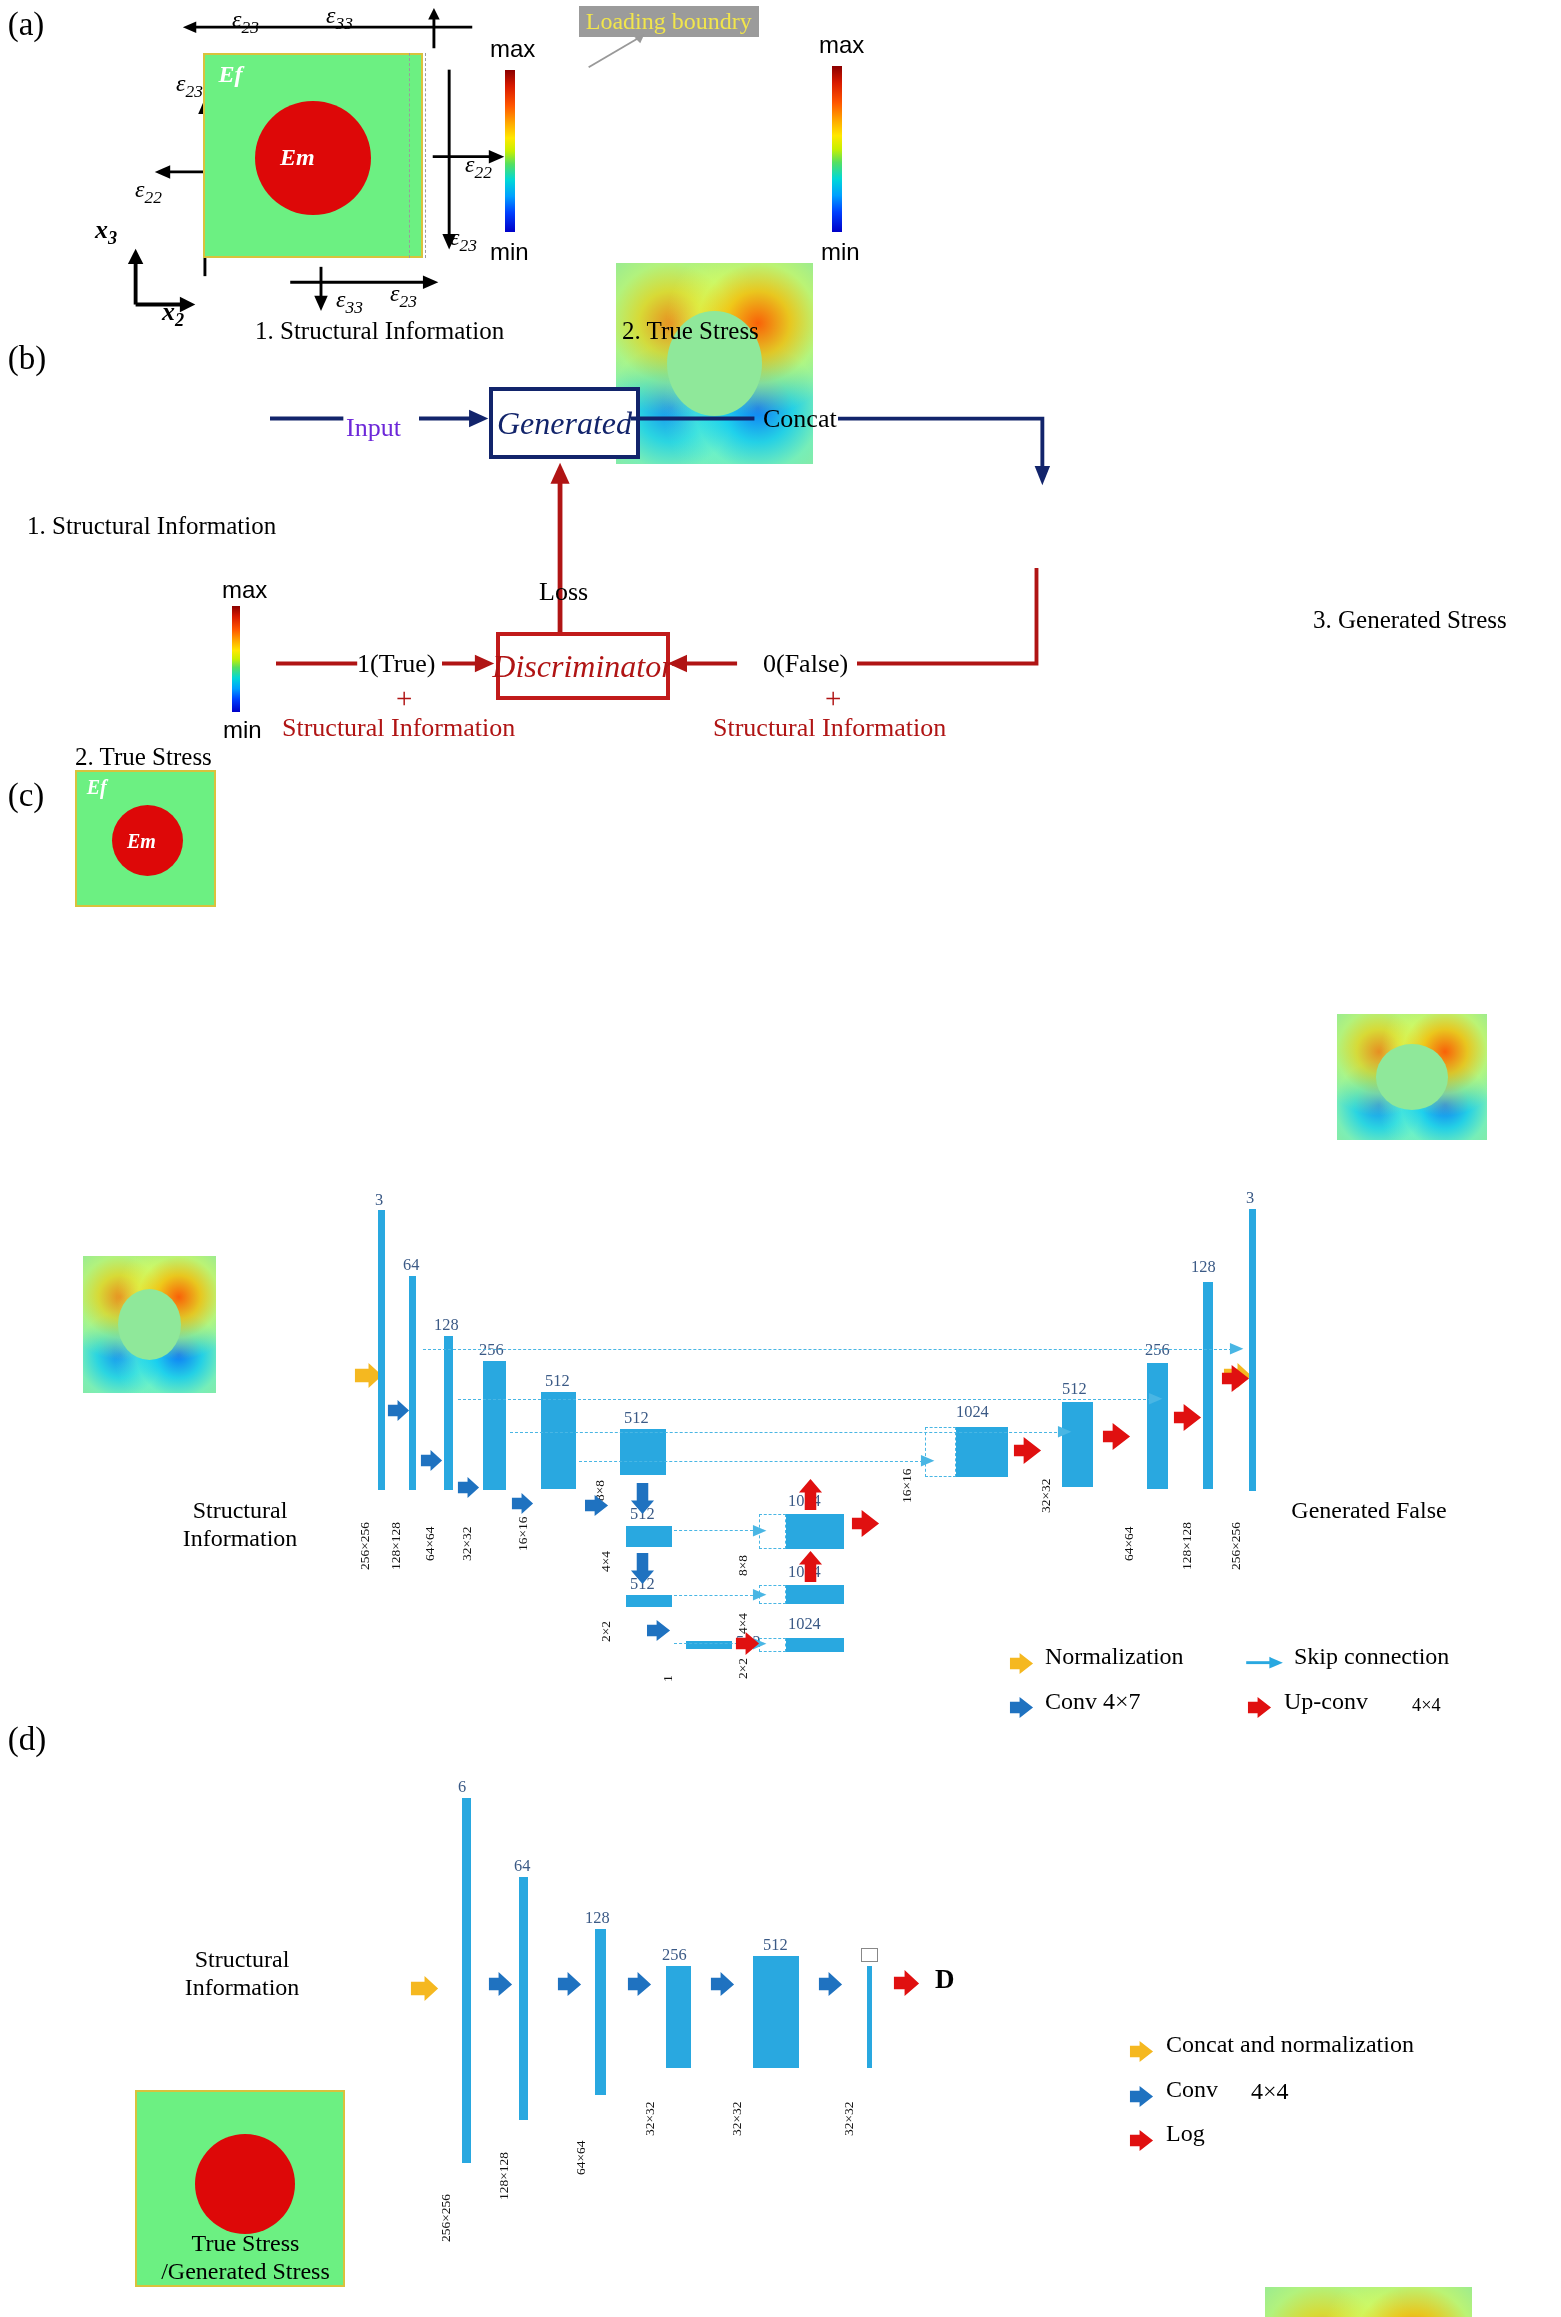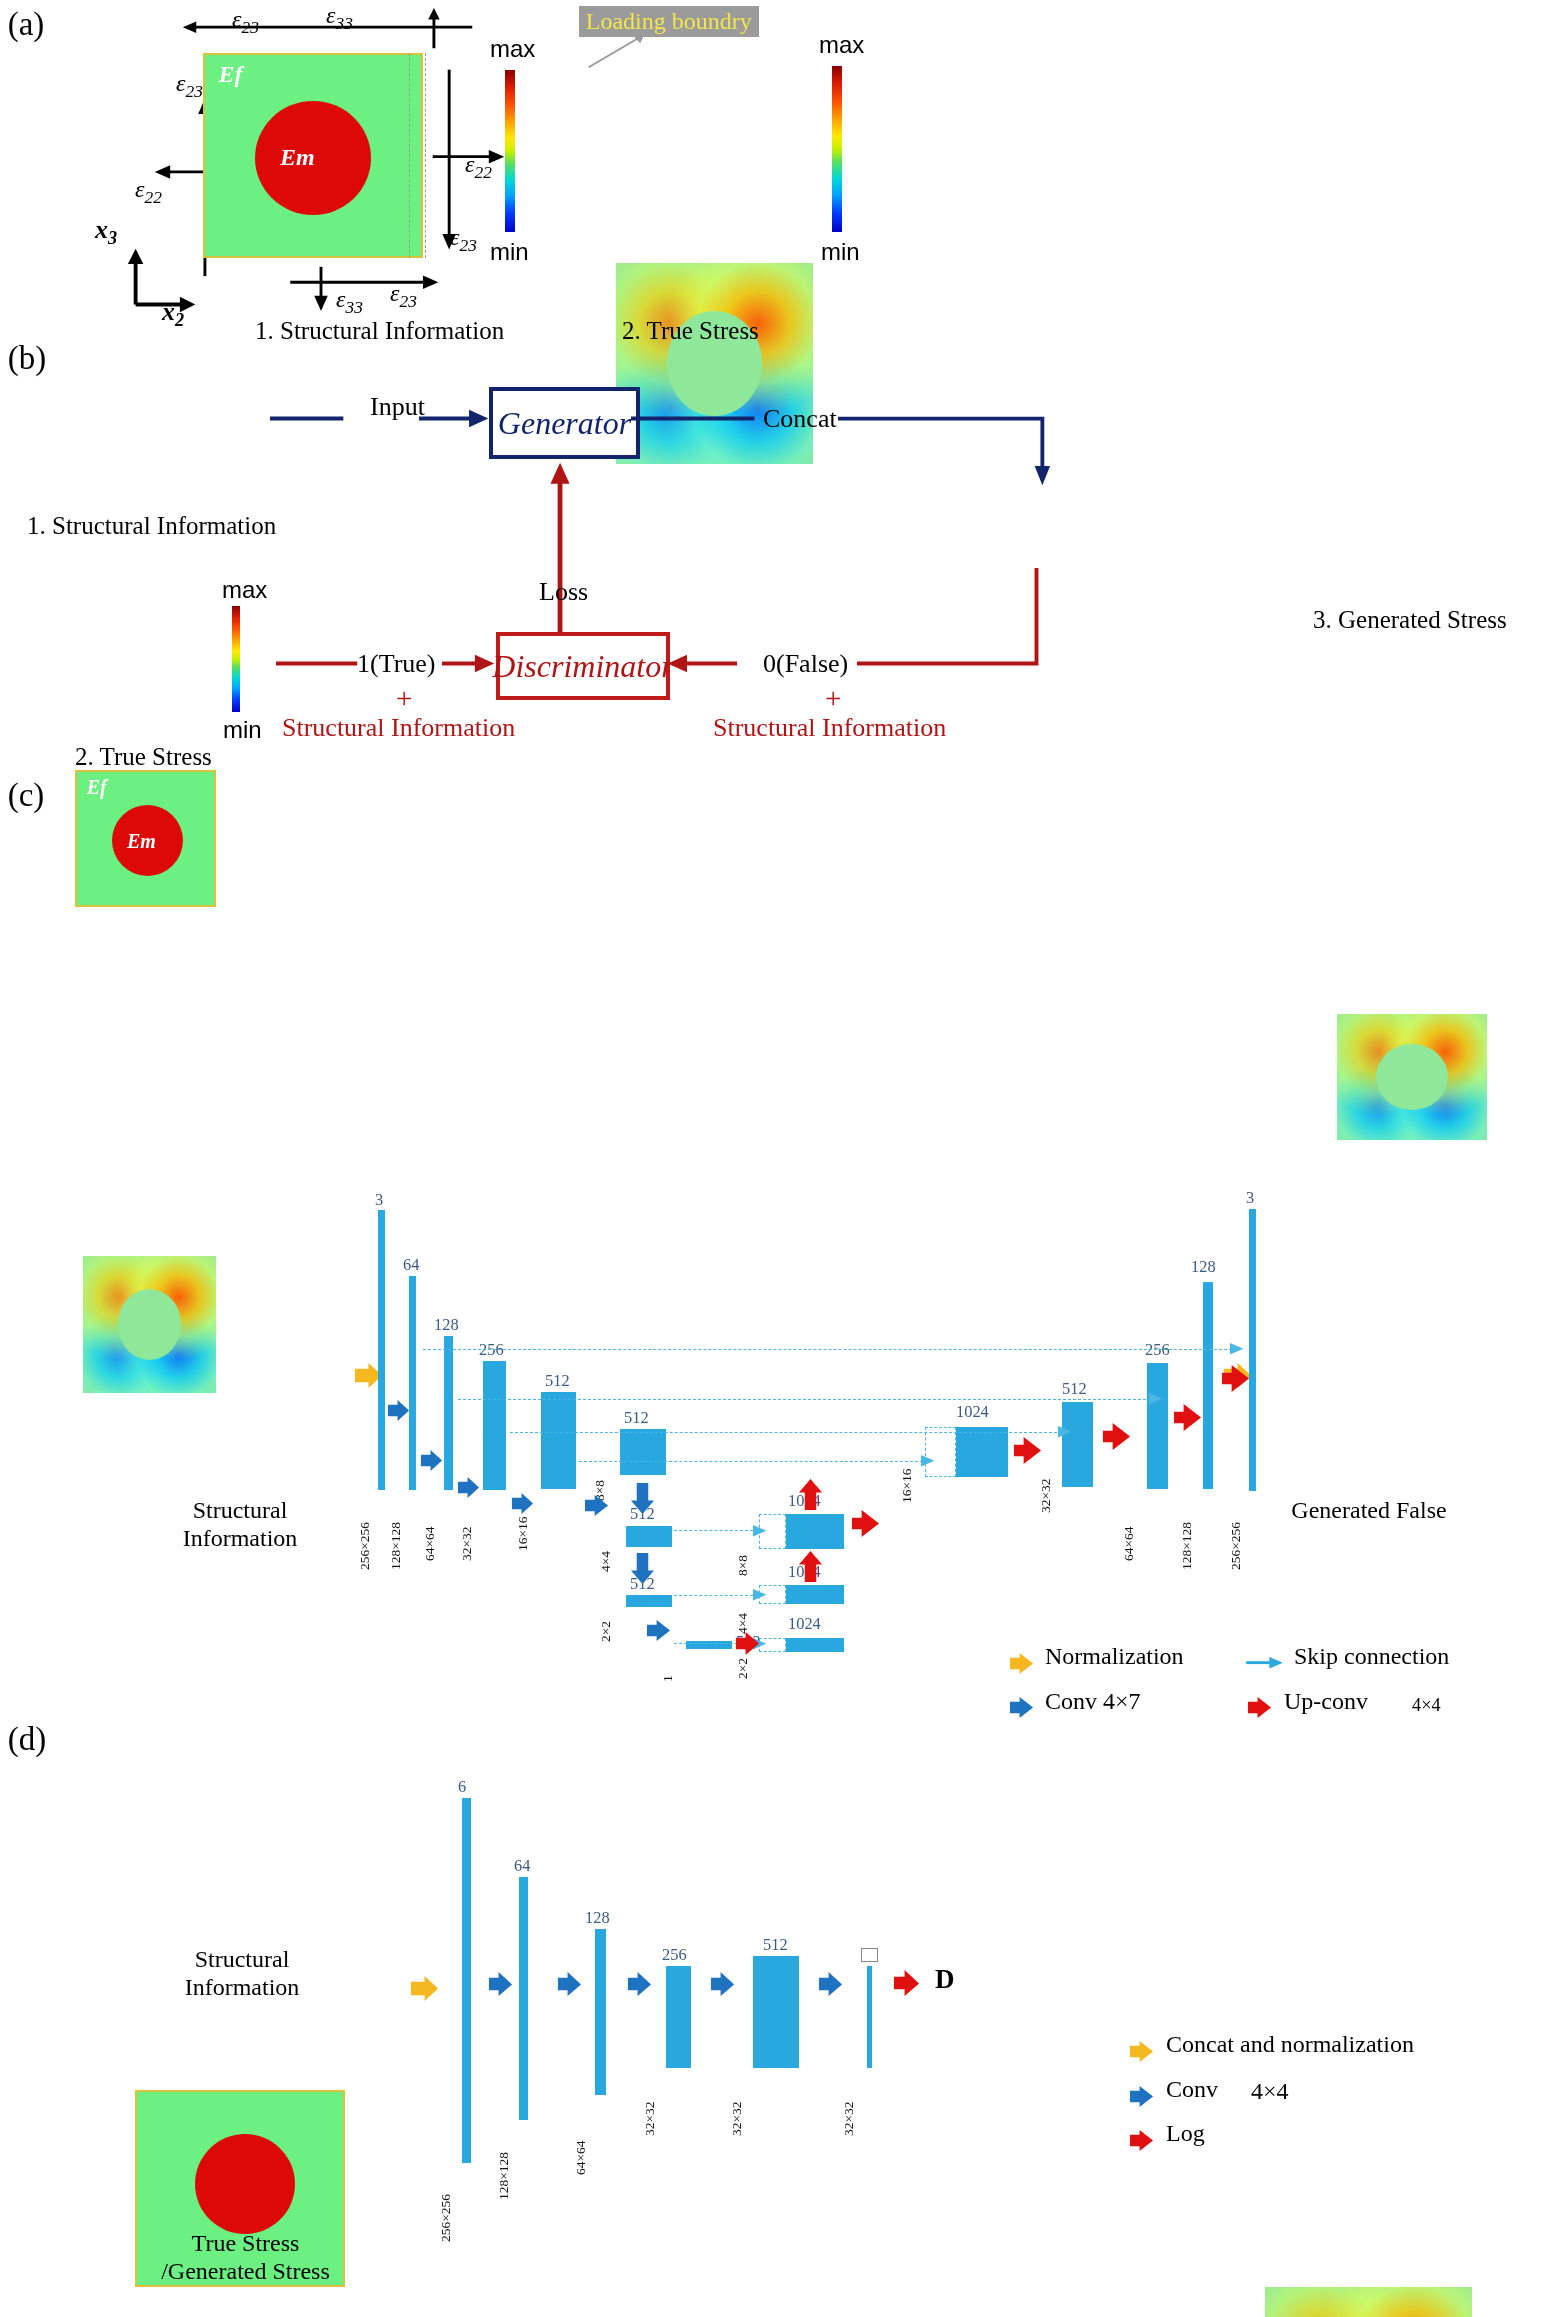--- a/index.html
+++ b/index.html
@@ -133,28 +133,28 @@
 <div class="abs struct" style="left:75px;top:364px;width:141px;height:137px;">
   <div class="em" style="left:35px;top:33px;width:71px;height:71px;"></div>
   <div class="lbl-ef" style="left:9.7px;top:3.9px;font-size:20px;">Ef</div>
   <div class="lbl-em" style="left:50px;top:58px;font-size:20px;">Em</div>
 </div>
 <div class="abs cap" style="left:27px;top:512px;">1. Structural Information</div>
 
 <svg class="abs" style="left:270px;top:404px;" width="222" height="29" viewBox="0 0 230 30">
   <line x1="0" y1="15" x2="76" y2="15" stroke="#12246b" stroke-width="4"></line>
 </svg>
-<div class="abs flowtxt navy" style="left:346px;top:392px;color:#000000;margin-left:24px;">Input</div>
+<div class="abs flowtxt navy" style="left:346px;top:413px;color:#6d28d9;">Input</div>
 <svg class="abs" style="left:419px;top:404px;" width="77" height="29" viewBox="0 0 80 30">
   <line x1="0" y1="15" x2="56" y2="15" stroke="#12246b" stroke-width="4"></line>
   <polygon points="72,15 52,6 52,24" fill="#12246b"></polygon>
 </svg>
 
 <div class="abs box-gen" style="left:489px;top:387px;width:143px;height:64px;">
-  <span>Generator</span>
+  <span>Generated</span>
 </div>
 
 <svg class="abs" style="left:631px;top:404px;" width="135" height="29" viewBox="0 0 140 30">
   <line x1="0" y1="15" x2="128" y2="15" stroke="#12246b" stroke-width="4"></line>
 </svg>
 <div class="abs flowtxt" style="left:763px;top:404px;">Concat</div>
 <svg class="abs" style="left:838px;top:404px;" width="214" height="93" viewBox="0 0 222 96">
   <path d="M0,15 L212,15 L212,68" stroke="#12246b" stroke-width="4" fill="none"></path>
   <polygon points="212,84 204,64 220,64" fill="#12246b"></polygon>
 </svg>

